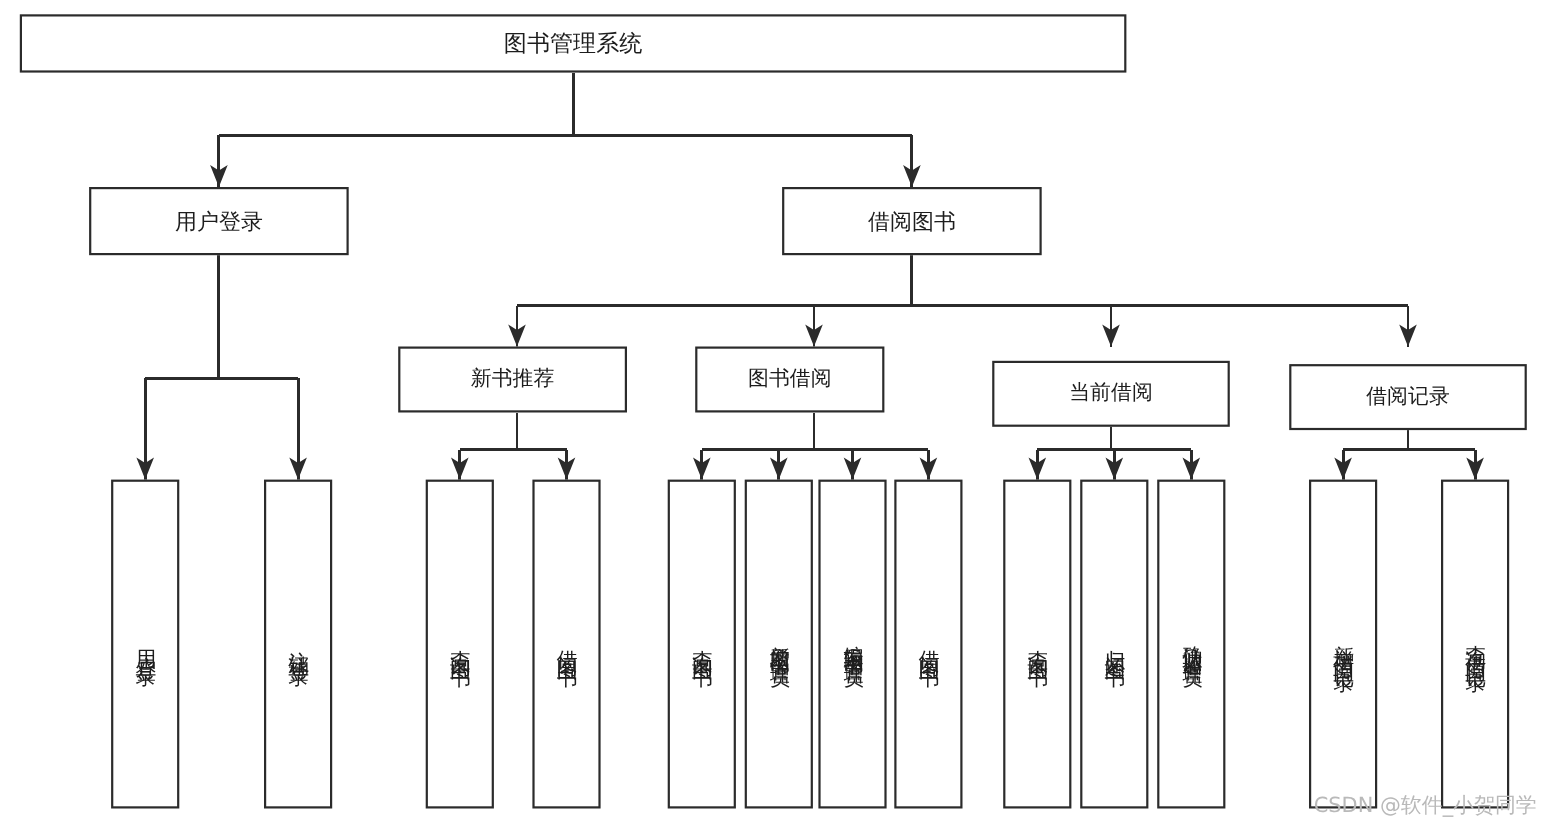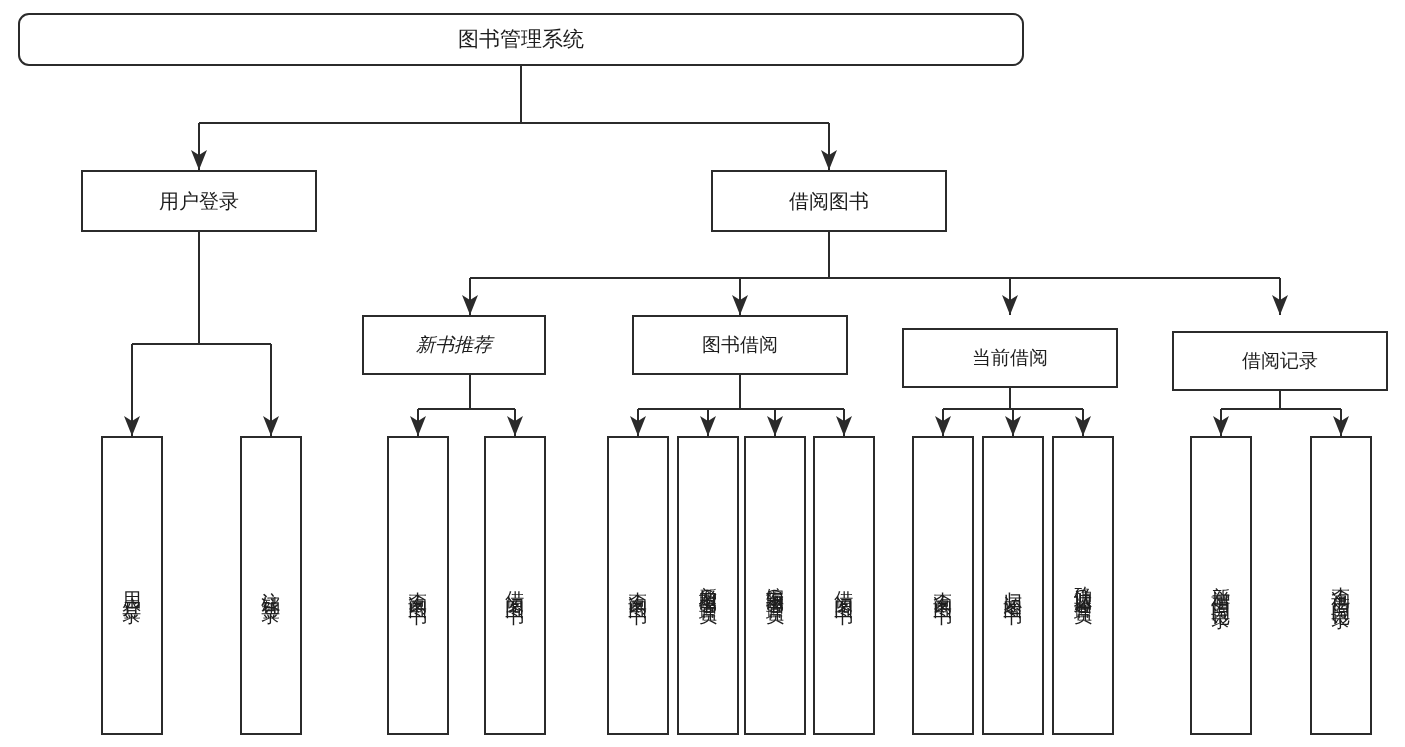--- a/index.html
+++ b/index.html
@@ -131,33 +131,33 @@
       <path d="M 1075 416 L 1083 436 L 1091 416 L 1083 421 Z" fill="#2b2b2b"></path>
       <line x1="1280" y1="375" x2="1280" y2="409" stroke="#2b2b2b" stroke-width="2.6" shape-rendering="crispEdges"></line>
       <line x1="1221" y1="409" x2="1341" y2="409" stroke="#2b2b2b" stroke-width="2.6" shape-rendering="crispEdges"></line>
       <line x1="1221" y1="409" x2="1221" y2="436" stroke="#2b2b2b" stroke-width="2.6" shape-rendering="crispEdges"></line>
       <path d="M 1213 416 L 1221 436 L 1229 416 L 1221 421 Z" fill="#2b2b2b"></path>
       <line x1="1341" y1="409" x2="1341" y2="436" stroke="#2b2b2b" stroke-width="2.6" shape-rendering="crispEdges"></line>
       <path d="M 1333 416 L 1341 436 L 1349 416 L 1341 421 Z" fill="#2b2b2b"></path>
     </svg>
 
   <div id="node-layer">
-      <div class="node root-node" style="left: 18px; top: 13px; width: 1006px; height: 53px; border-radius: 11px;">
+      <div class="node root-node" style="left: 18px; top: 13px; width: 1006px; height: 53px;">
         <span class="node-label">图书管理系统</span>
       </div>
       <div class="node branch-node" style="left: 81px; top: 170px; width: 236px; height: 62px;">
         <span class="node-label">用户登录</span>
       </div>
       <div class="node branch-node" style="left: 711px; top: 170px; width: 236px; height: 62px;">
         <span class="node-label">借阅图书</span>
       </div>
-      <div class="node sub-node" style="left: 362px; top: 315px; width: 184px; height: 60px; font-style: italic;">
+      <div class="node sub-node" style="left: 362px; top: 315px; width: 208px; height: 60px;">
         <span class="node-label">新书推荐</span>
       </div>
-      <div class="node sub-node" style="left: 632px; top: 315px; width: 216px; height: 60px;">
+      <div class="node sub-node" style="left: 632px; top: 315px; width: 172px; height: 60px;">
         <span class="node-label">图书借阅</span>
       </div>
       <div class="node sub-node" style="left: 902px; top: 328px; width: 216px; height: 60px;">
         <span class="node-label">当前借阅</span>
       </div>
       <div class="node sub-node" style="left: 1172px; top: 315px; width: 216px; height: 60px; margin-top: 16px;">
         <span class="node-label">借阅记录</span>
       </div>
       <div class="node leaf-node" style="left: 101px; top: 436px; width: 62px; height: 299px;">
         <span class="node-label">用户登录</span>
@@ -193,13 +193,14 @@
         <span class="node-label">确认归还（管理员）</span>
       </div>
       <div class="node leaf-node" style="left: 1190px; top: 436px; width: 62px; height: 299px;">
         <span class="node-label">新增借阅记录</span>
       </div>
       <div class="node leaf-node" style="left: 1310px; top: 436px; width: 62px; height: 299px;">
         <span class="node-label">查询借阅记录</span>
       </div>
     </div>
 
+  <div id="watermark">CSDN @软件_小贺同学</div>
 </div>
 
 </body></html>

